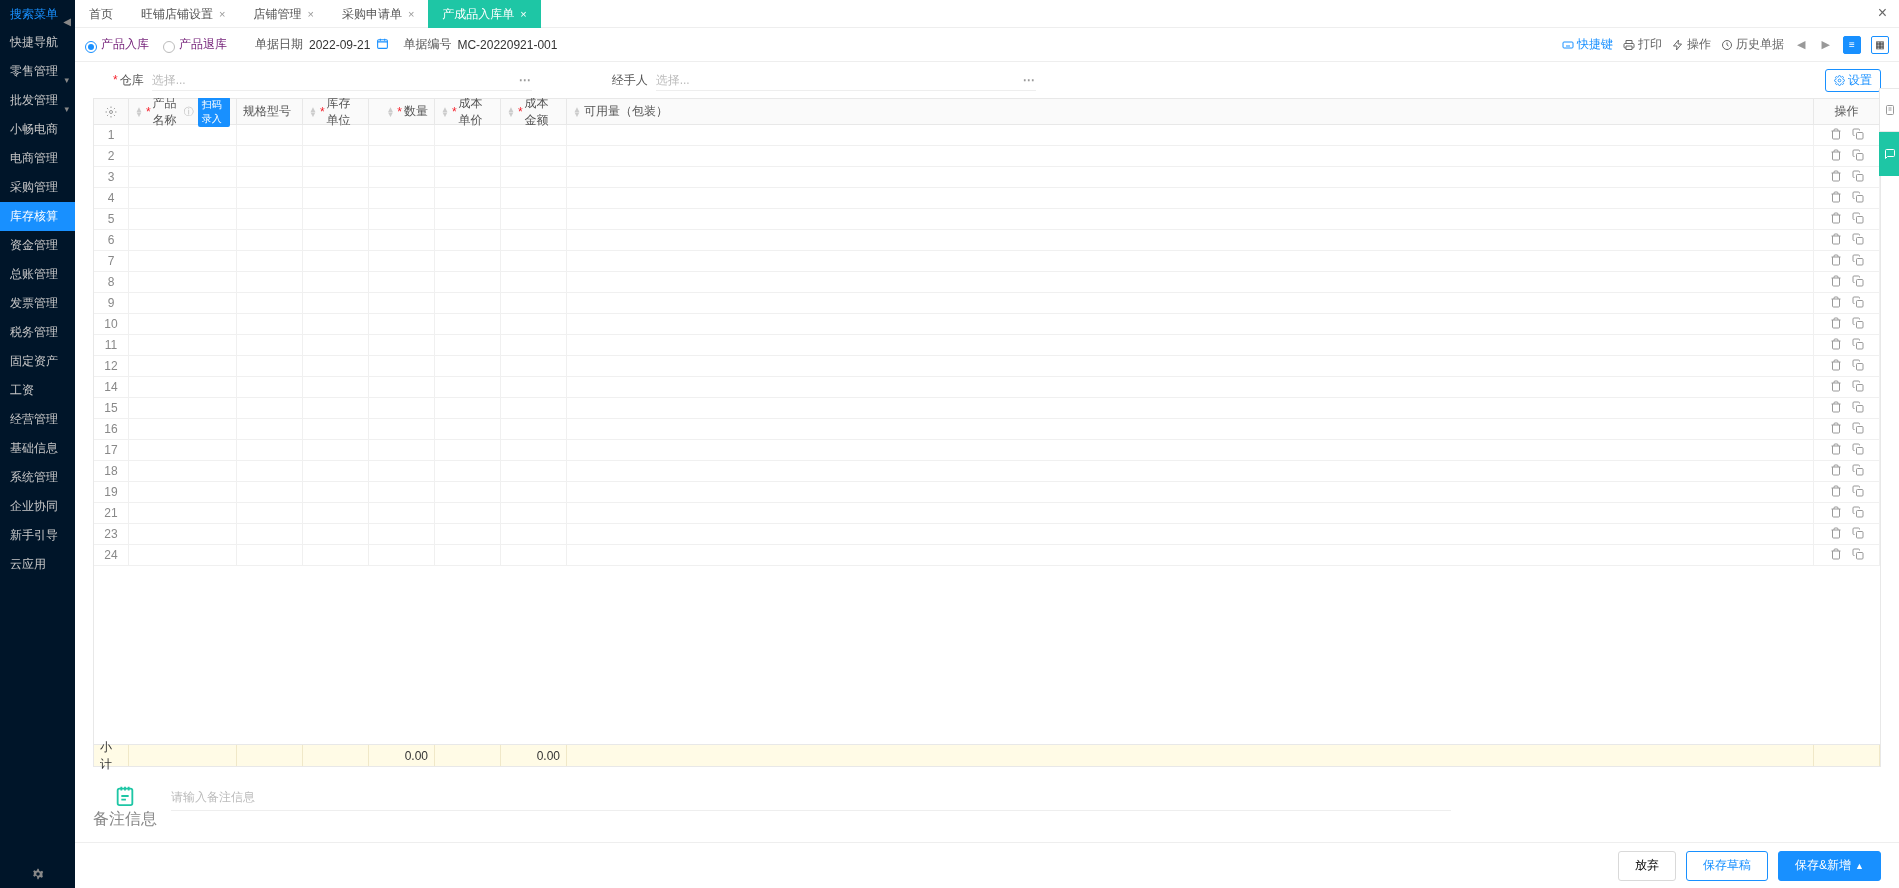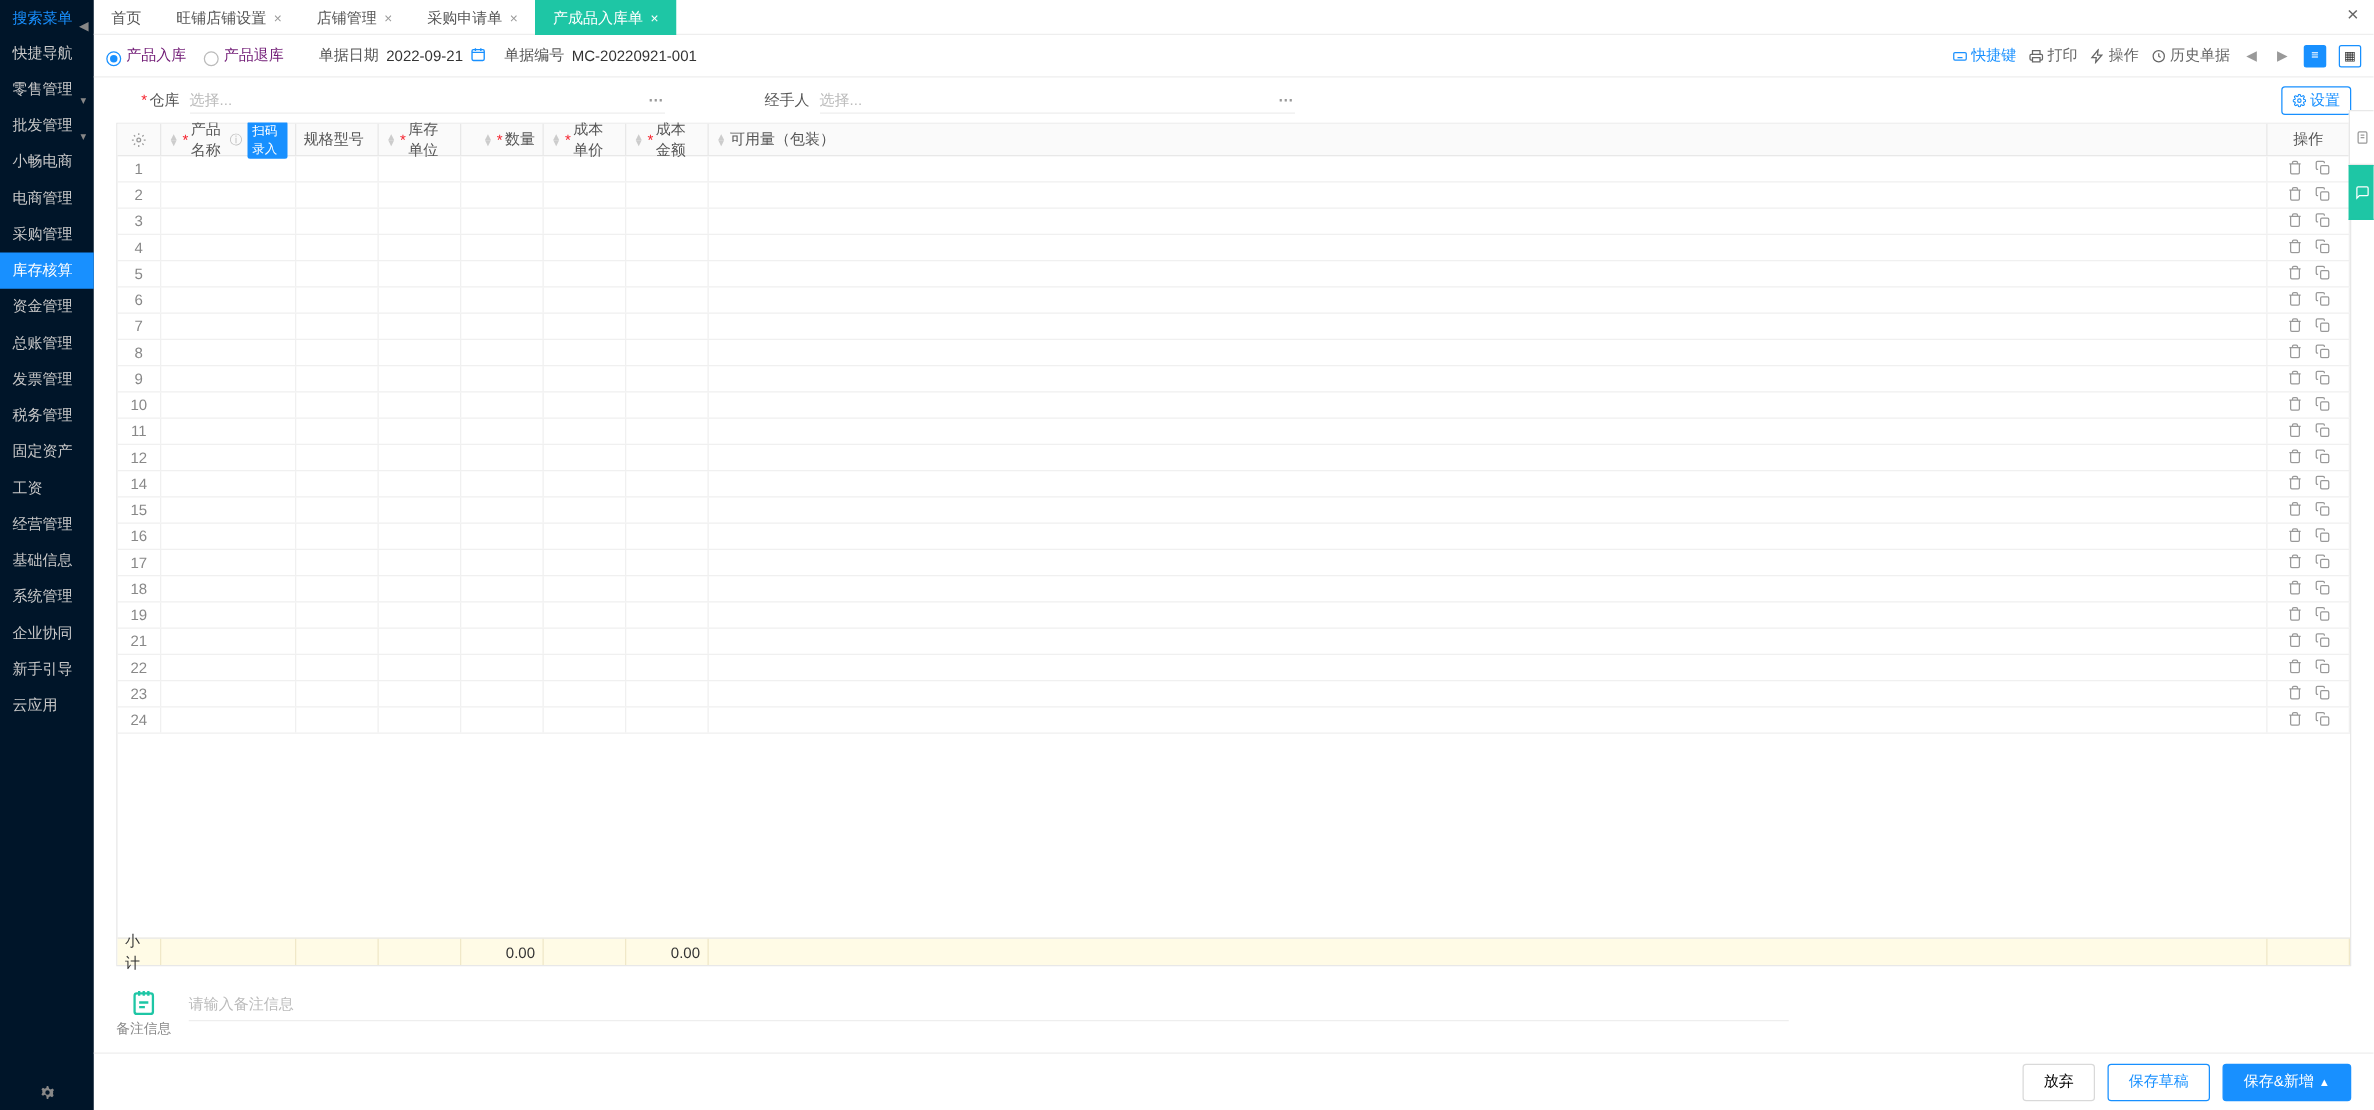--- a/index.html
+++ b/index.html
@@ -601,39 +601,20 @@
                 <span><svg width="12" height="12" viewBox="0 0 24 24" fill="none" stroke="currentColor" stroke-width="2">
                     <path d="M3 6h18M8 6V4a2 2 0 012-2h4a2 2 0 012 2v2m3 0v14a2 2 0 01-2 2H7a2 2 0 01-2-2V6"></path>
                   </svg></span>
                 <span><svg width="12" height="12" viewBox="0 0 24 24" fill="none" stroke="currentColor" stroke-width="2">
                     <rect x="9" y="9" width="13" height="13" rx="2"></rect>
                     <path d="M5 15H4a2 2 0 01-2-2V4a2 2 0 012-2h9a2 2 0 012 2v1"></path>
                   </svg></span>
               </div>
             </div>
             <div class="tr">
-              <div class="td c-idx num">22</div>
-              <div class="td c-name"></div>
-              <div class="td c-spec"></div>
-              <div class="td c-unit"></div>
-              <div class="td c-qty"></div>
-              <div class="td c-price"></div>
-              <div class="td c-amt"></div>
-              <div class="td c-avail"></div>
-              <div class="td c-ops ops">
-                <span><svg width="12" height="12" viewBox="0 0 24 24" fill="none" stroke="currentColor" stroke-width="2">
-                    <path d="M3 6h18M8 6V4a2 2 0 012-2h4a2 2 0 012 2v2m3 0v14a2 2 0 01-2 2H7a2 2 0 01-2-2V6"></path>
-                  </svg></span>
-                <span><svg width="12" height="12" viewBox="0 0 24 24" fill="none" stroke="currentColor" stroke-width="2">
-                    <rect x="9" y="9" width="13" height="13" rx="2"></rect>
-                    <path d="M5 15H4a2 2 0 01-2-2V4a2 2 0 012-2h9a2 2 0 012 2v1"></path>
-                  </svg></span>
-              </div>
-            </div>
-            <div class="tr">
               <div class="td c-idx num">23</div>
               <div class="td c-name"></div>
               <div class="td c-spec"></div>
               <div class="td c-unit"></div>
               <div class="td c-qty"></div>
               <div class="td c-price"></div>
               <div class="td c-amt"></div>
               <div class="td c-avail"></div>
               <div class="td c-ops ops">
                 <span><svg width="12" height="12" viewBox="0 0 24 24" fill="none" stroke="currentColor" stroke-width="2">
@@ -678,21 +659,21 @@
         </div>
       </div>
     </div>
 
     <div class="remark">
       <div class="ricon">
         <svg width="22" height="22" viewBox="0 0 24 24" fill="none" stroke="#1ec6a5" stroke-width="2">
             <rect x="4" y="4" width="16" height="18" rx="2"></rect>
             <path d="M8 2v4M12 2v4M16 2v4M8 12h8M8 16h5"></path>
           </svg>
-        <div style="font-size:11px">备注信息</div>
+        <div style="font-size:16px">备注信息</div>
       </div>
       <div class="rinput">请输入备注信息</div>
     </div>
 
     <div class="footer">
       <button class="btn">
           <span>放弃</span>
         </button>
       <button class="btn outline-primary">
           <span>保存草稿</span>

